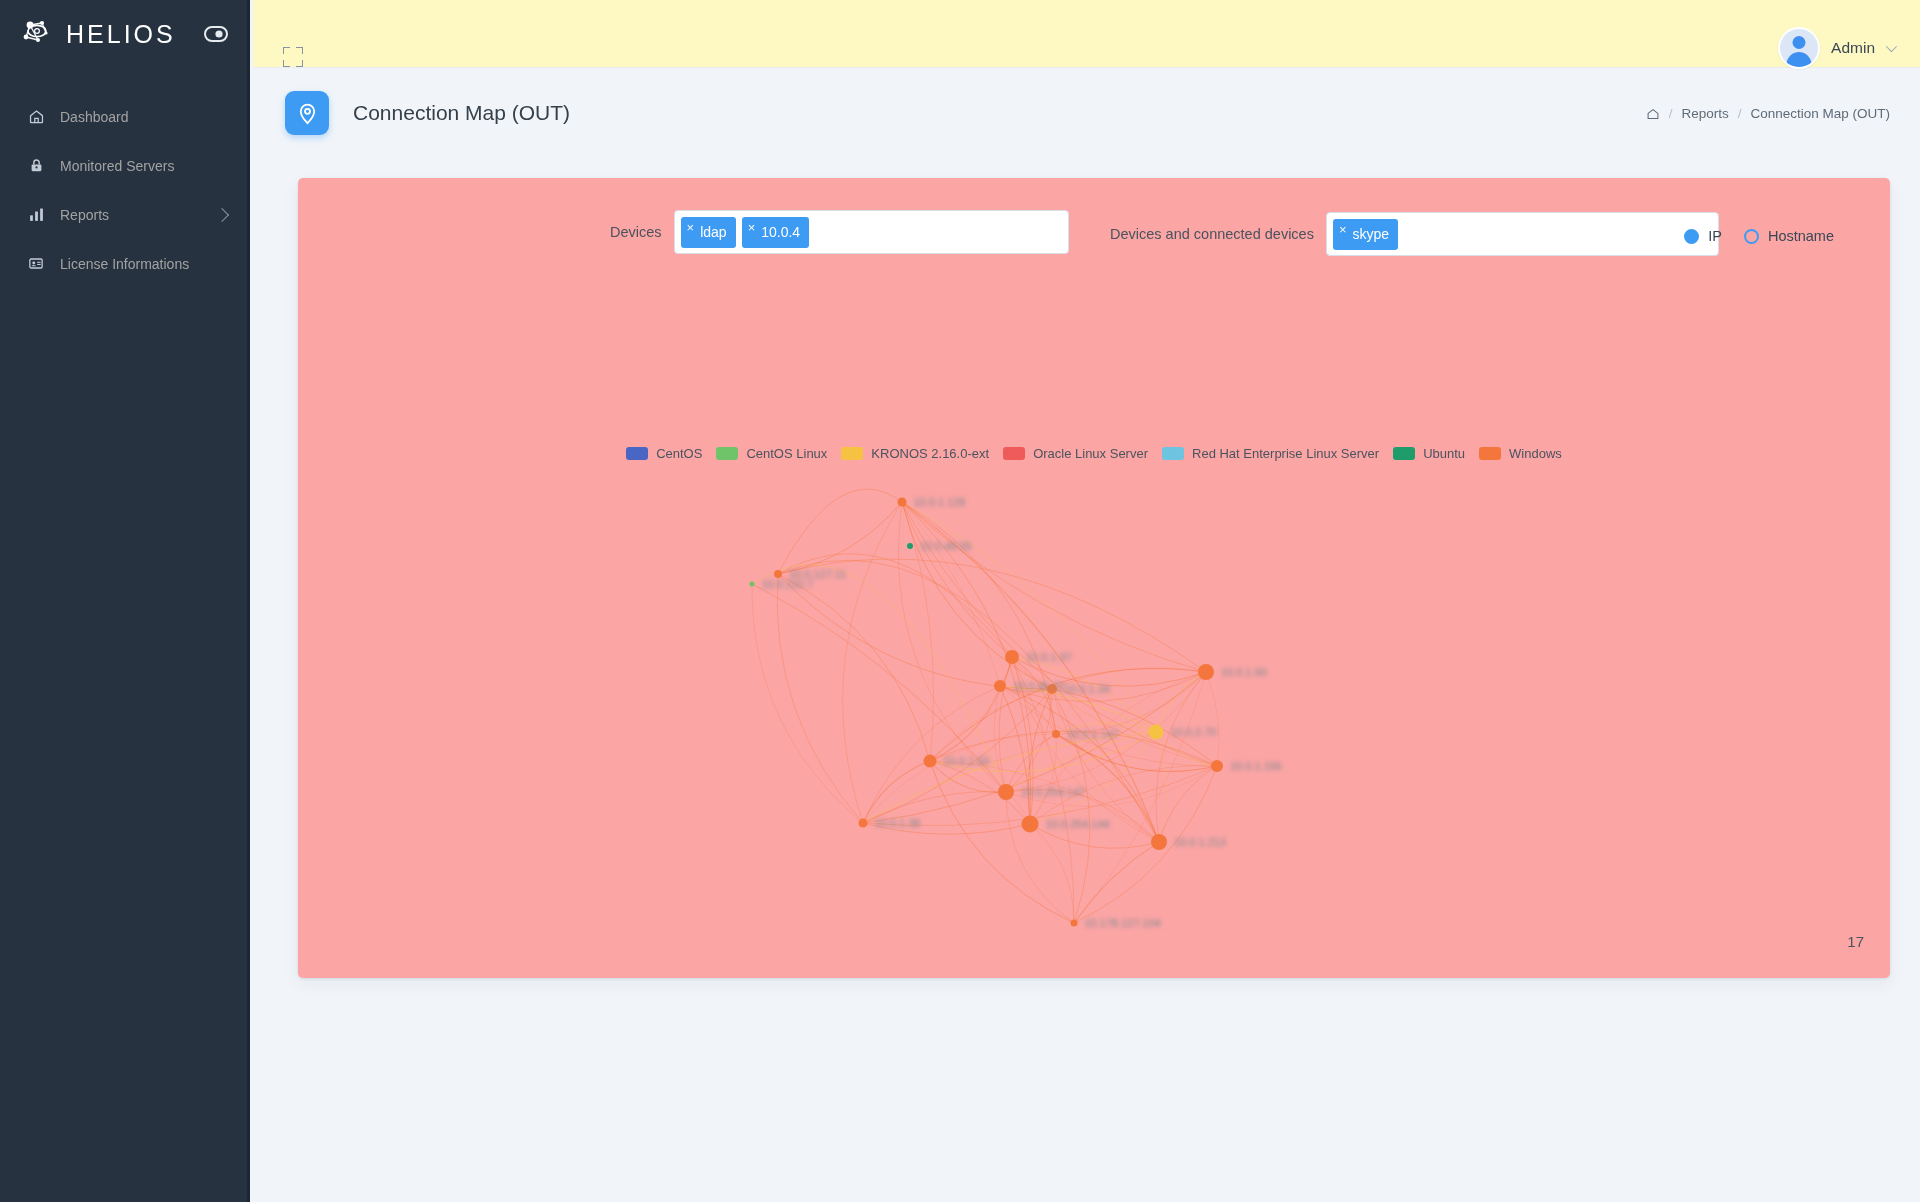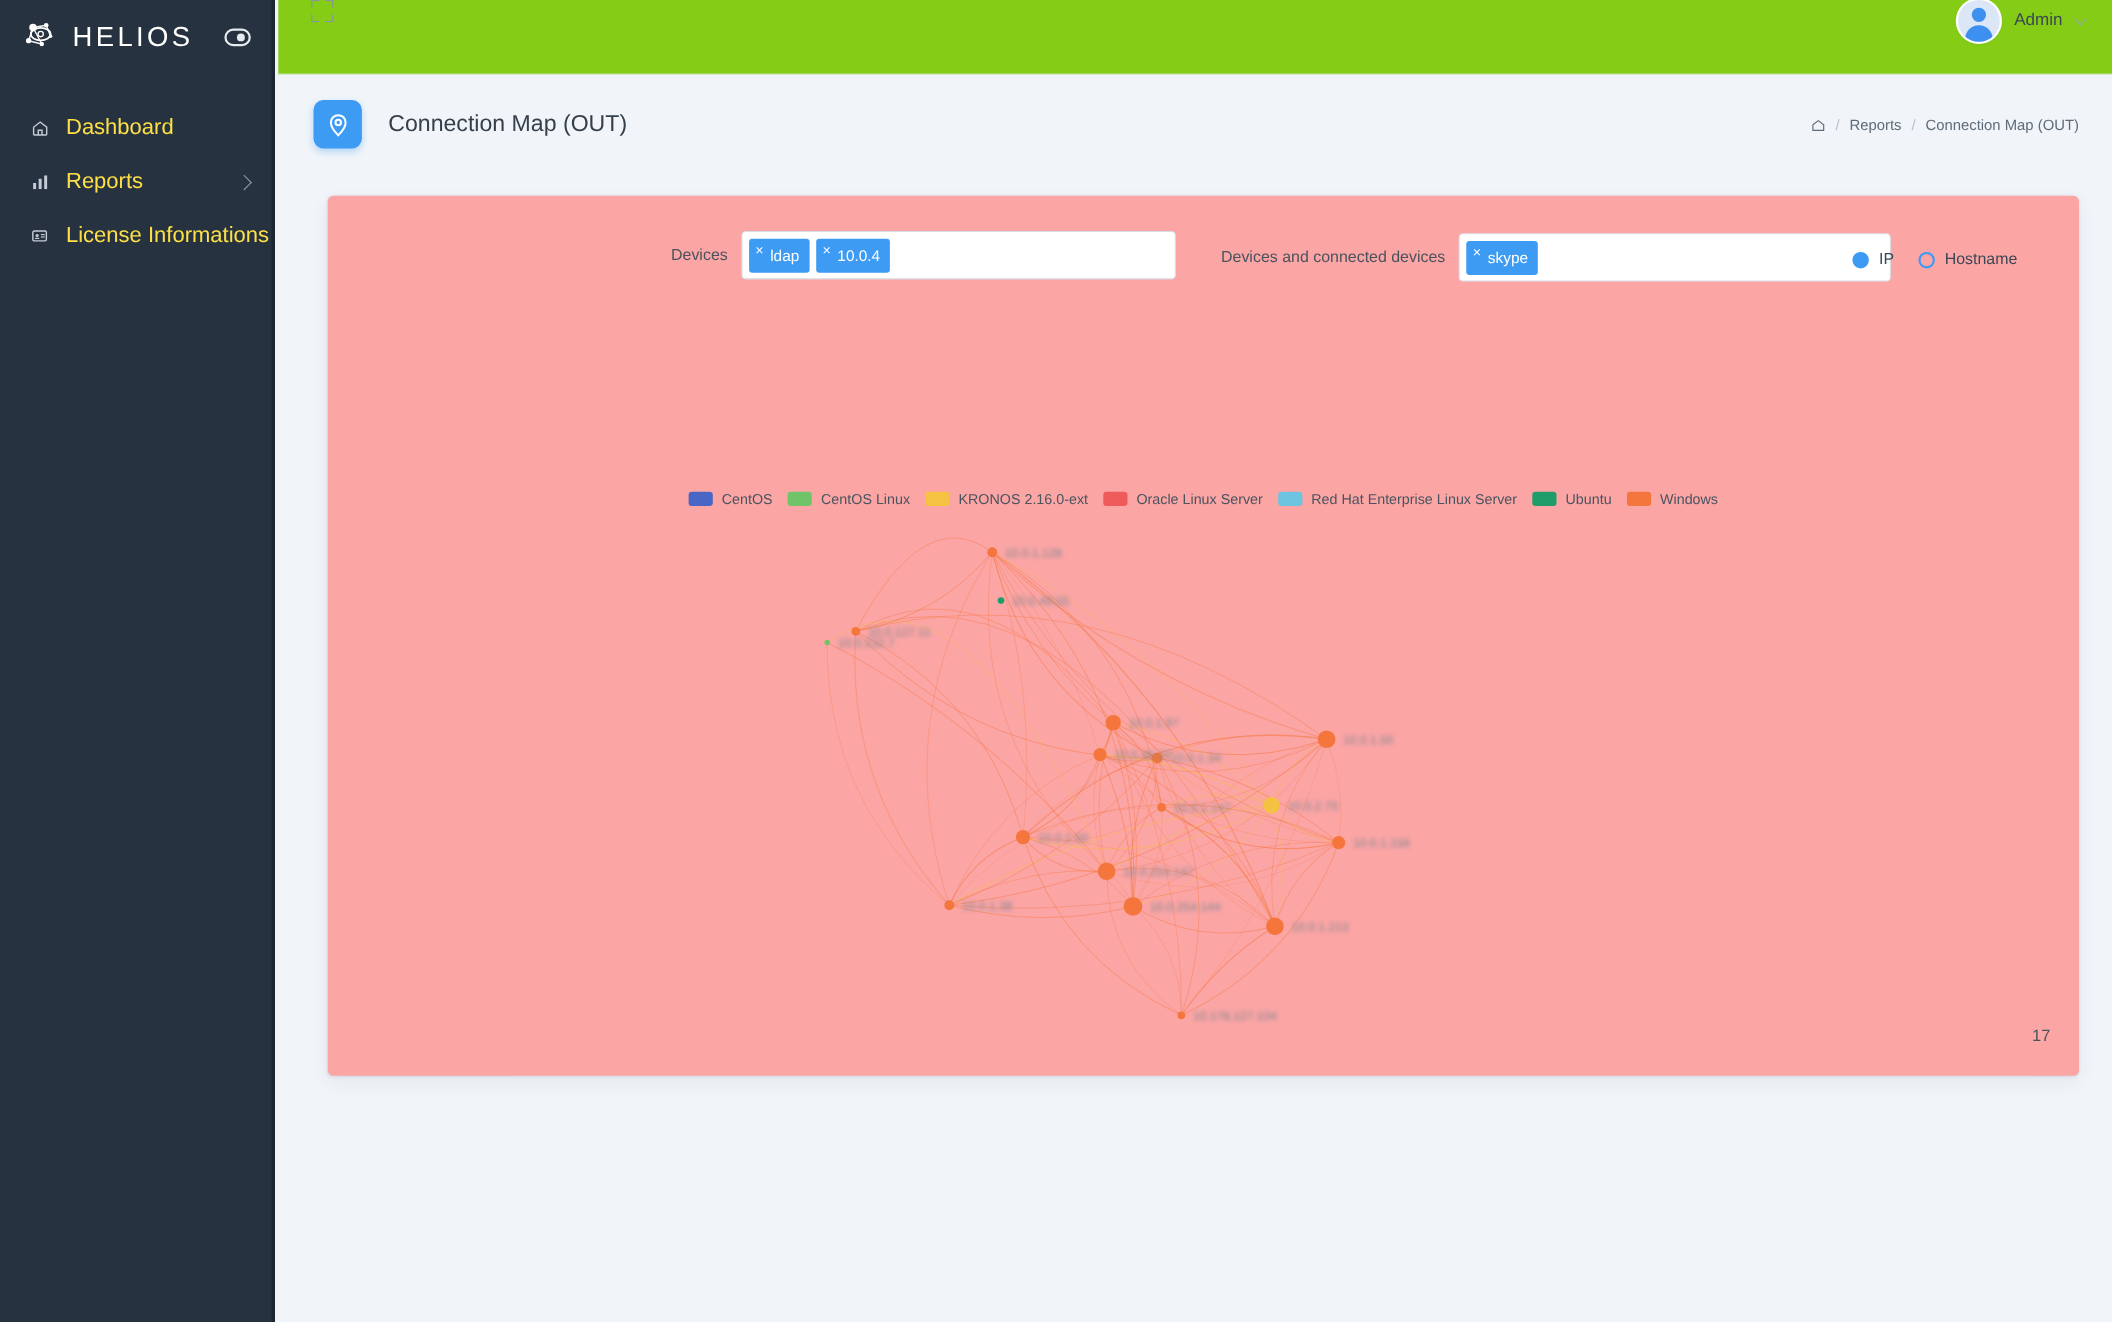--- a/index.html
+++ b/index.html
@@ -28,42 +28,42 @@
     margin-left: 8px; font-weight: 300; white-space: nowrap;
   }
   #sidebar-toggle {
     margin-left: auto; width: 26px; height: 18px; cursor: pointer;
     display: flex; align-items: center; justify-content: center;
   }
   #nav { margin-top: 24px; }
   .nav-item {
     display: flex; align-items: center;
     height: 49px; padding: 0 20px 0 26px;
-    color: #fde047; font-size: 20px; cursor: pointer;
+    color: #a3a3a3; font-size: 14px; cursor: pointer;
     position: relative;
   }
   .nav-ico {
     width: 20px; height: 20px; flex: none; margin-right: 14px;
     display: flex; align-items: center; justify-content: center;
     color: #c3ccd6;
   }
   .nav-label { white-space: nowrap; }
   .nav-caret {
     margin-left: auto; width: 10px; height: 10px;
     border-right: 1.6px solid #9aa6b4; border-top: 1.6px solid #9aa6b4;
     transform: rotate(45deg); opacity: .85;
   }
 
   
   #topbar {
     position: absolute; left: 253px; top: 0;
     width: 1667px; height: 68px;
-    background: #84cc16;
+    background: #fef9c3;
     border-bottom: 1px solid #e9edf2;
-    display: flex; align-items: flex-start;
+    display: flex; align-items: flex-end;
   }
   #expand-btn {
     margin-left: 30px; width: 20px; height: 20px; cursor: pointer;
     position: relative;
   }
   .exp-c { position: absolute; width: 7px; height: 7px; }
   .exp-tl { top:0; left:0; border-top:1.6px solid #8a94a0; border-left:1.6px solid #8a94a0; }
   .exp-tr { top:0; right:0; border-top:1.6px solid #8a94a0; border-right:1.6px solid #8a94a0; }
   .exp-bl { bottom:0; left:0; border-bottom:1.6px solid #8a94a0; border-left:1.6px solid #8a94a0; }
   .exp-br { bottom:0; right:0; border-bottom:1.6px solid #8a94a0; border-right:1.6px solid #8a94a0; }
@@ -224,20 +224,30 @@
     <div class="nav-item">
       <span class="nav-ico">
         <svg viewBox="0 0 20 20" width="17" height="17" fill="none" stroke="currentColor" stroke-width="1.5">
           <path d="M3 9 L10 3.5 L17 9 V16.5 A.8.8 0 0 1 16.2 17.3 H3.8 A.8.8 0 0 1 3 16.5 Z"></path>
           <path d="M8 17.3 V12.2 h4 v5.1"></path>
         </svg>
       </span>
       <span class="nav-label">Dashboard</span>
     </div>
 
+    <div class="nav-item">
+      <span class="nav-ico">
+        <svg viewBox="0 0 20 20" width="15" height="17">
+          <rect x="3.5" y="8.5" width="13" height="9" rx="1.4" fill="currentColor"></rect>
+          <path d="M6.4 8.5 V6.2 a3.6 3.6 0 0 1 7.2 0 V8.5" fill="none" stroke="currentColor" stroke-width="1.9"></path>
+          <circle cx="10" cy="12.6" r="1.5" fill="#26323f"></circle>
+        </svg>
+      </span>
+      <span class="nav-label">Monitored Servers</span>
+    </div>
 
     <div class="nav-item">
       <span class="nav-ico">
         <svg viewBox="0 0 20 20" width="17" height="17">
           <rect x="2.5" y="11" width="3.2" height="6.5" fill="currentColor"></rect>
           <rect x="8.4" y="6.5" width="3.2" height="11" fill="currentColor"></rect>
           <rect x="14.3" y="3" width="3.2" height="14.5" fill="currentColor"></rect>
         </svg>
       </span>
       <span class="nav-label">Reports</span>

